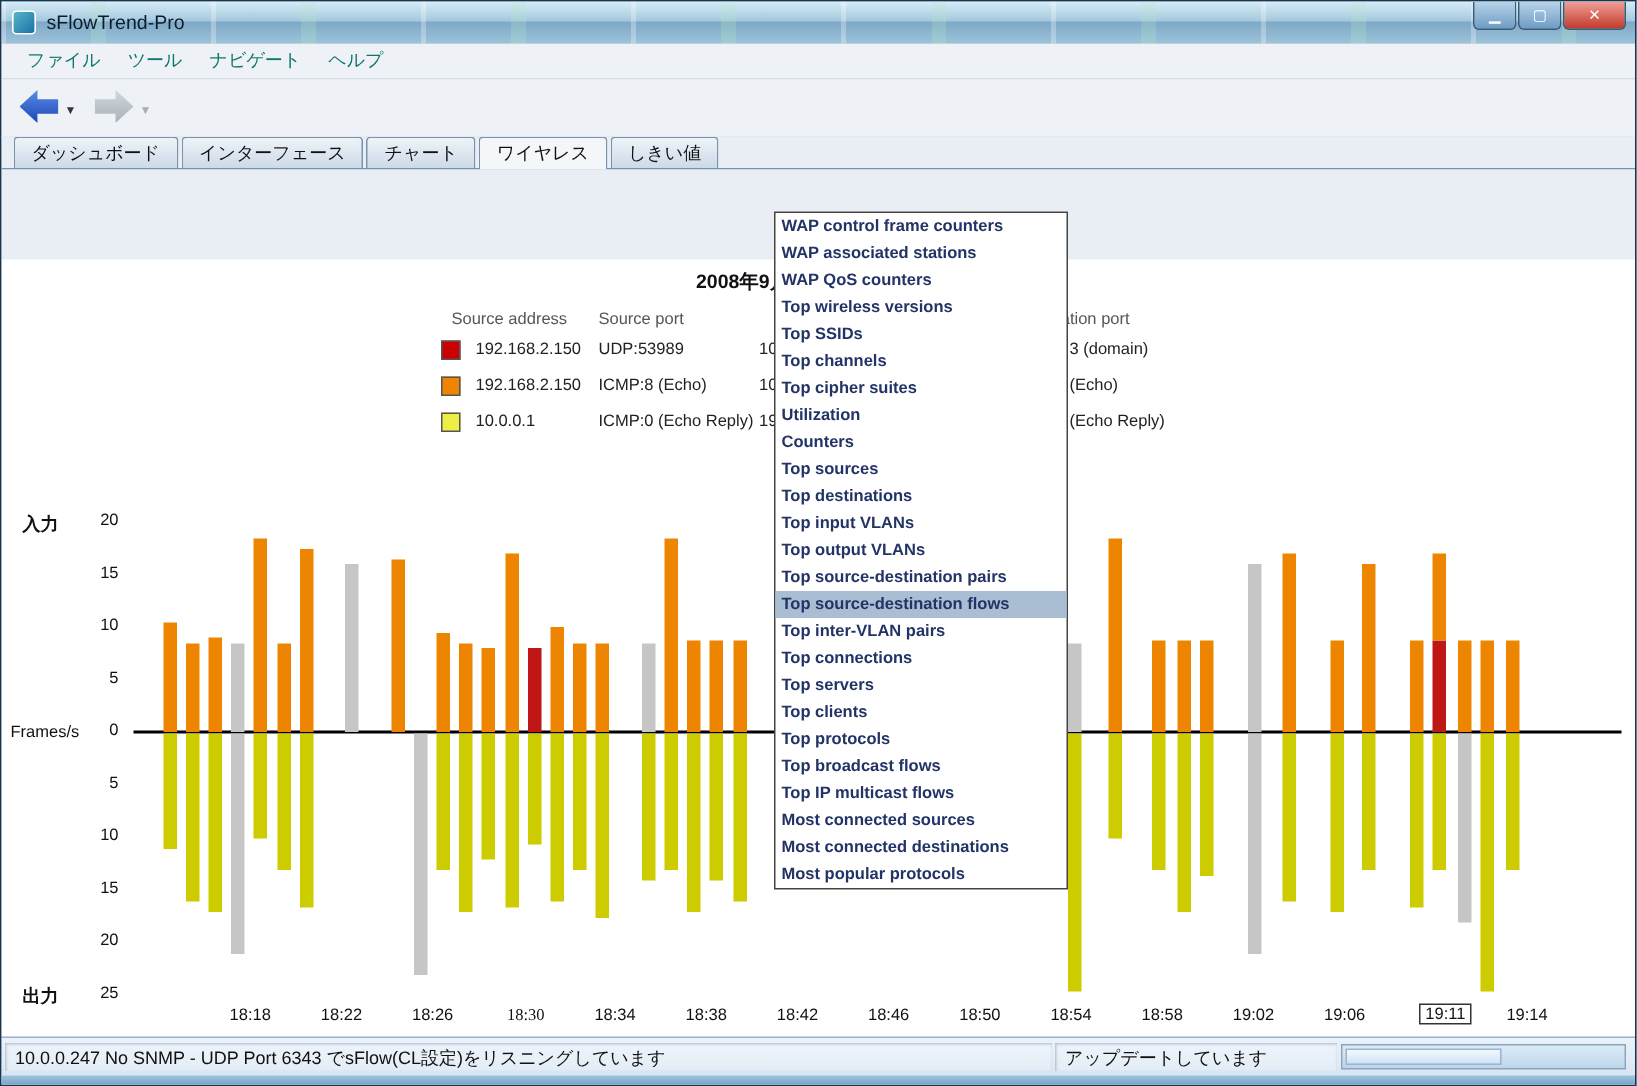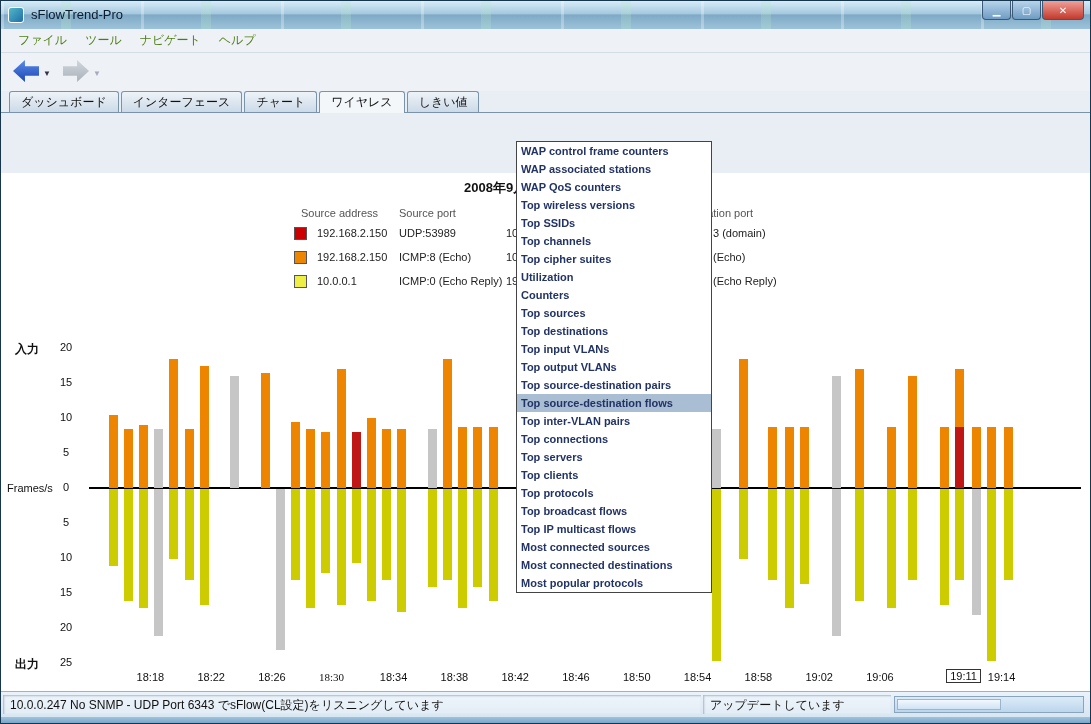--- a/index.html
+++ b/index.html
@@ -15,21 +15,21 @@
     background:linear-gradient(135deg,#53b8c8,#1d6fa8);border:1px solid #ffffff;box-sizing:border-box;}
   .title-text{position:absolute;left:30px;top:6px;font-size:13px;color:#0a1c2e;}
   .win-btns{position:absolute;right:6px;top:0;display:flex;}
   .win-btn{width:29px;height:19px;margin-left:1px;border:1px solid #3a5a78;border-top:none;
     border-radius:0 0 4px 4px;display:flex;align-items:center;justify-content:center;
     font-size:10px;color:#fff;background:linear-gradient(#b8d4ea,#6f9cc4);box-sizing:border-box;}
   .win-btn.close{width:42px;background:linear-gradient(#f0a098,#c33a2c);}
   
   .menubar{position:absolute;left:0;top:28px;width:100%;height:24px;background:#eef2f7;
     border-bottom:1px solid #d4dce4;display:flex;align-items:center;padding-left:8px;box-sizing:border-box;}
-  .menu-item{font-size:12px;color:#4d7c0f;padding:2px 9px;}
+  .menu-item{font-size:12px;color:#0f766e;padding:2px 9px;}
   .toolbar{position:absolute;left:0;top:52px;width:100%;height:38px;background:#eef2f7;
     border-bottom:1px solid #d4dce4;}
   .nav-arrow{position:absolute;top:7px;width:26px;height:22px;}
   .nav-arrow .shape{position:absolute;inset:0;
     clip-path:polygon(0 50%,46% 0,46% 28%,100% 28%,100% 72%,46% 72%,46% 100%);}
   .nav-arrow.back .shape{background:linear-gradient(#5a8ae8,#1c48b4);}
   .nav-arrow.fwd .shape{background:linear-gradient(#d0d6dc,#aab2ba);transform:scaleX(-1);}
   .nav-caret{position:absolute;top:16px;font-size:8px;color:#334;}
   .nav-caret.dim{color:#aab;}
   
@@ -58,22 +58,22 @@
   .chartarea{position:absolute;left:0;top:172px;width:100%;height:518px;background:#fff;}
   .chart-title{position:absolute;left:30px;top:6px;width:1030px;text-align:center;
     font-size:13px;font-weight:bold;color:#111;}
   .legend-header{position:absolute;font-size:11px;color:#555;}
   .legend-row{position:absolute;height:24px;width:790px;left:293px;}
   .legend-swatch{position:absolute;left:0;top:2px;width:13px;height:13px;border:1px solid #555;box-sizing:border-box;}
   .legend-cell{position:absolute;top:2px;font-size:11px;color:#222;white-space:nowrap;}
   #plot{position:absolute;inset:0;z-index:3;pointer-events:none;}
   .bar{position:absolute;}
   .baseline{position:absolute;left:88px;top:486px;width:992px;height:2px;background:#000;}
-  .ytick{position:absolute;width:26px;left:52px;text-align:center;font-size:11px;color:#111;}
-  .xtick{position:absolute;width:44px;text-align:left;font-size:11px;color:#111;}
+  .ytick{position:absolute;width:26px;left:52px;text-align:right;font-size:11px;color:#111;}
+  .xtick{position:absolute;width:44px;text-align:right;font-size:11px;color:#111;}
   .xtick.boxed{width:auto;padding:0 3px;border:1px solid #333;background:#fff;}
   .axis-label{position:absolute;font-size:12px;font-weight:bold;color:#111;}
   .frames-label{position:absolute;font-size:11px;color:#111;}
   
   .dropdown{position:absolute;left:515px;top:140px;width:196px;background:#fff;
     border:1px solid #444;z-index:30;box-sizing:border-box;}
   .dd-item{height:18px;line-height:18px;padding-left:4px;font-size:11px;font-weight:bold;
     color:#223366;white-space:nowrap;overflow:hidden;}
   .dd-item.sel{background:#a9bdd3;}
   

